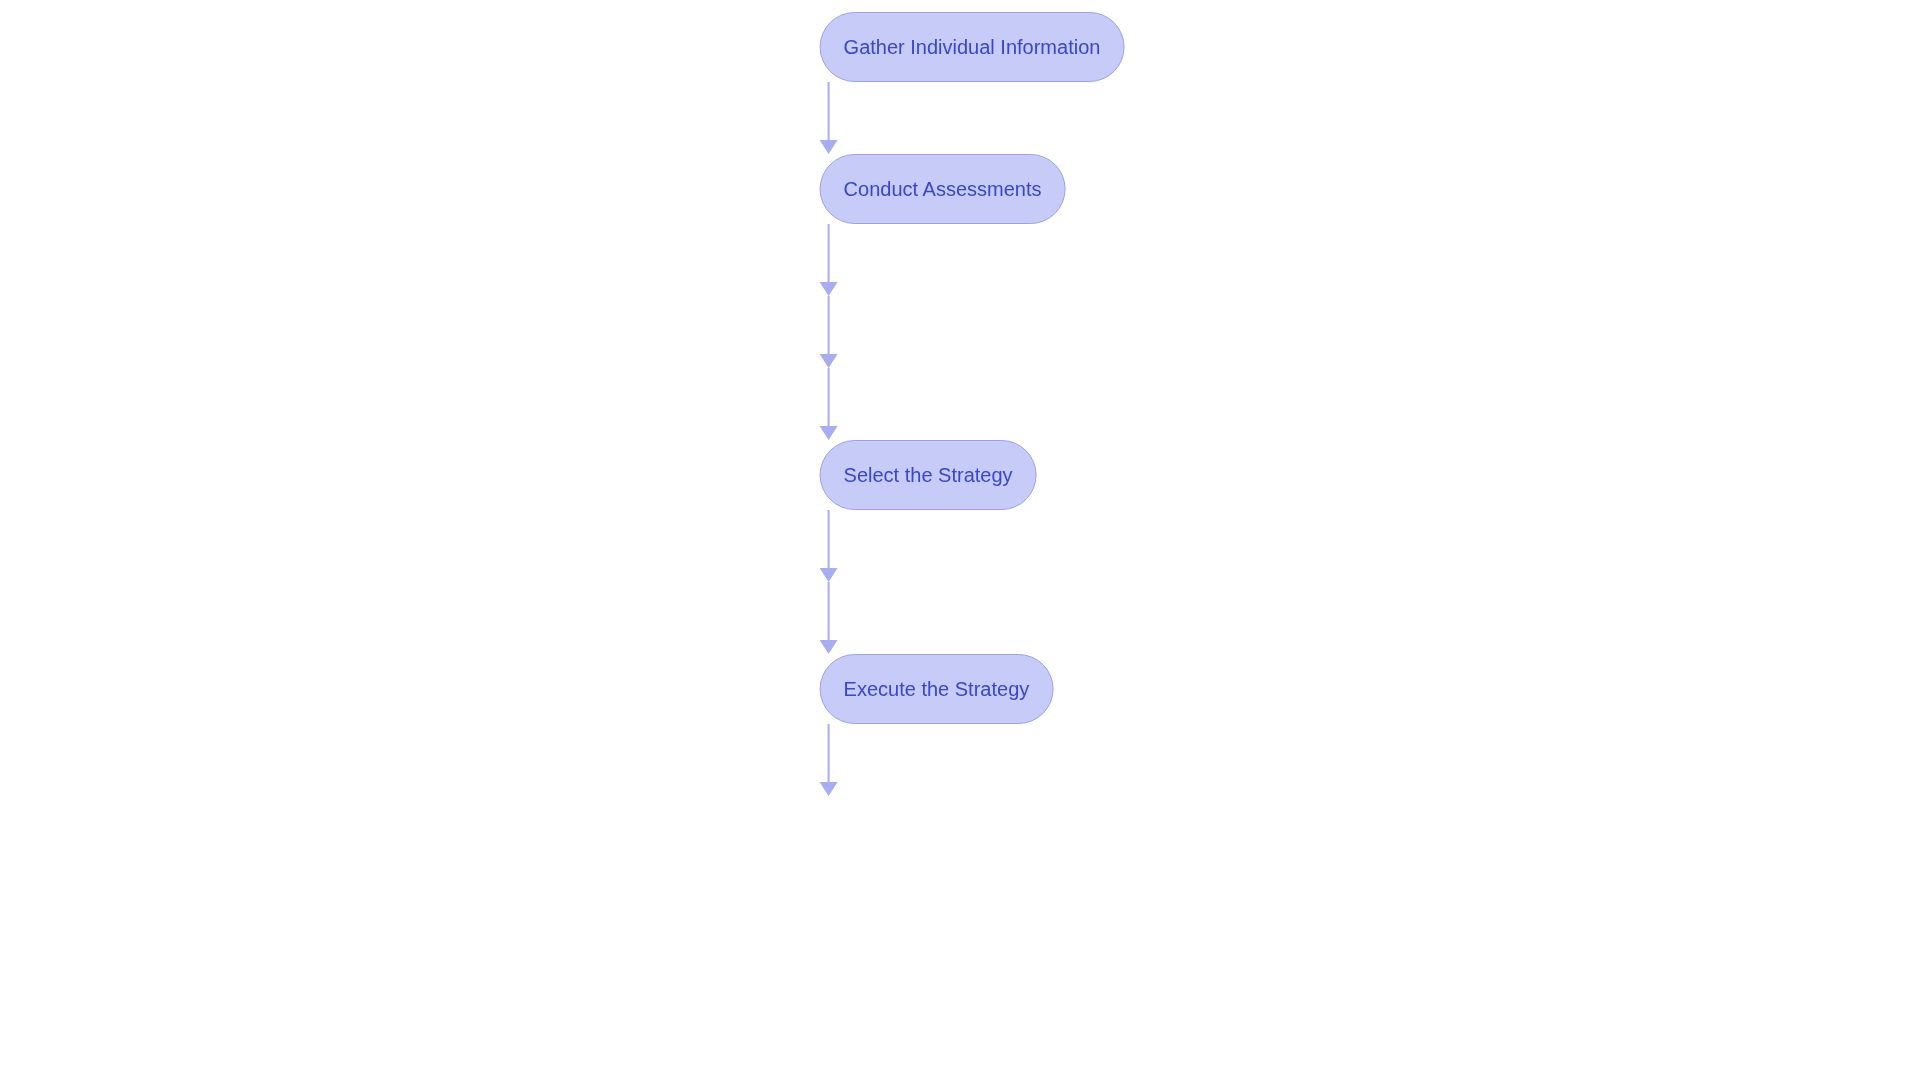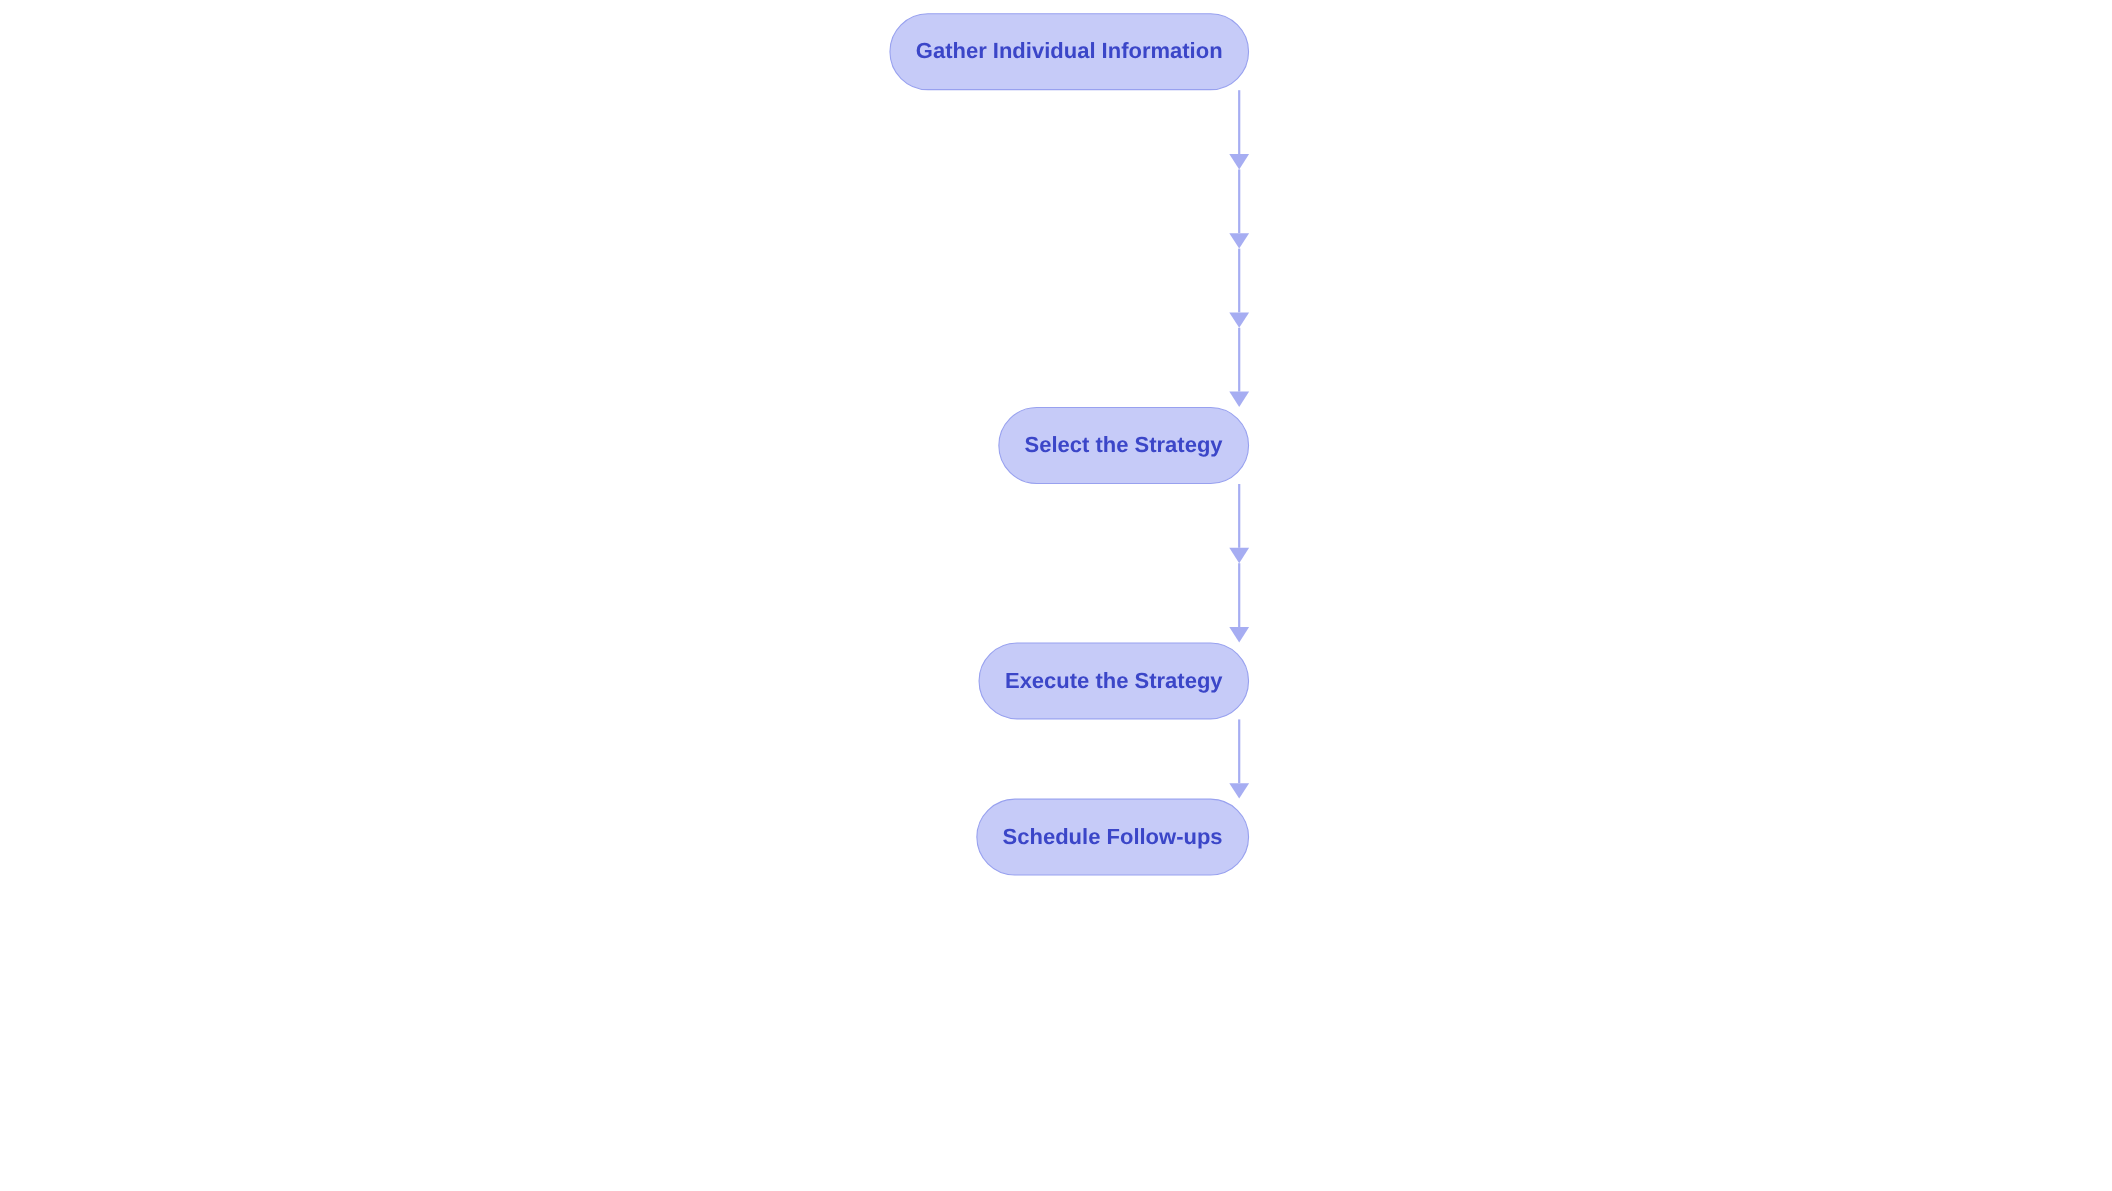--- a/index.html
+++ b/index.html
@@ -21,22 +21,21 @@
     overflow: hidden;
     font-family: "Liberation Sans", sans-serif;
   }
   .flow-column {
     position: absolute;
     top: 12px;
     left: 972px;
     transform: translateX(-50%);
     display: flex;
     flex-direction: column;
-    align-items: flex-end;
-    font-weight: bold;
+    align-items: flex-start;
   }
   .node {
     box-sizing: border-box;
     height: 70px;
     padding: 0 23px;
     border: 1.5px solid var(--border);
     border-radius: 35px;
     background: var(--fill);
     color: var(--text);
     font-size: 20px;
@@ -71,20 +70,23 @@
 
   <div class="node">
     <span>Gather Individual Information</span>
   </div>
 
   <div class="connector">
     <div class="line"></div>
     <div class="head"></div>
   </div>
 
+  <div class="node">
+    <span>Conduct Assessments</span>
+  </div>
 
   <div class="connector">
     <div class="line"></div>
     <div class="head"></div>
   </div>
 
 
   <div class="connector">
     <div class="line"></div>
     <div class="head"></div>
@@ -113,17 +115,14 @@
 
   <div class="node">
     <span>Execute the Strategy</span>
   </div>
 
   <div class="connector">
     <div class="line"></div>
     <div class="head"></div>
   </div>
 
-  <div class="node">
-    <span>Schedule Follow-ups</span>
-  </div>
 
 </div>
 
 </body></html>

